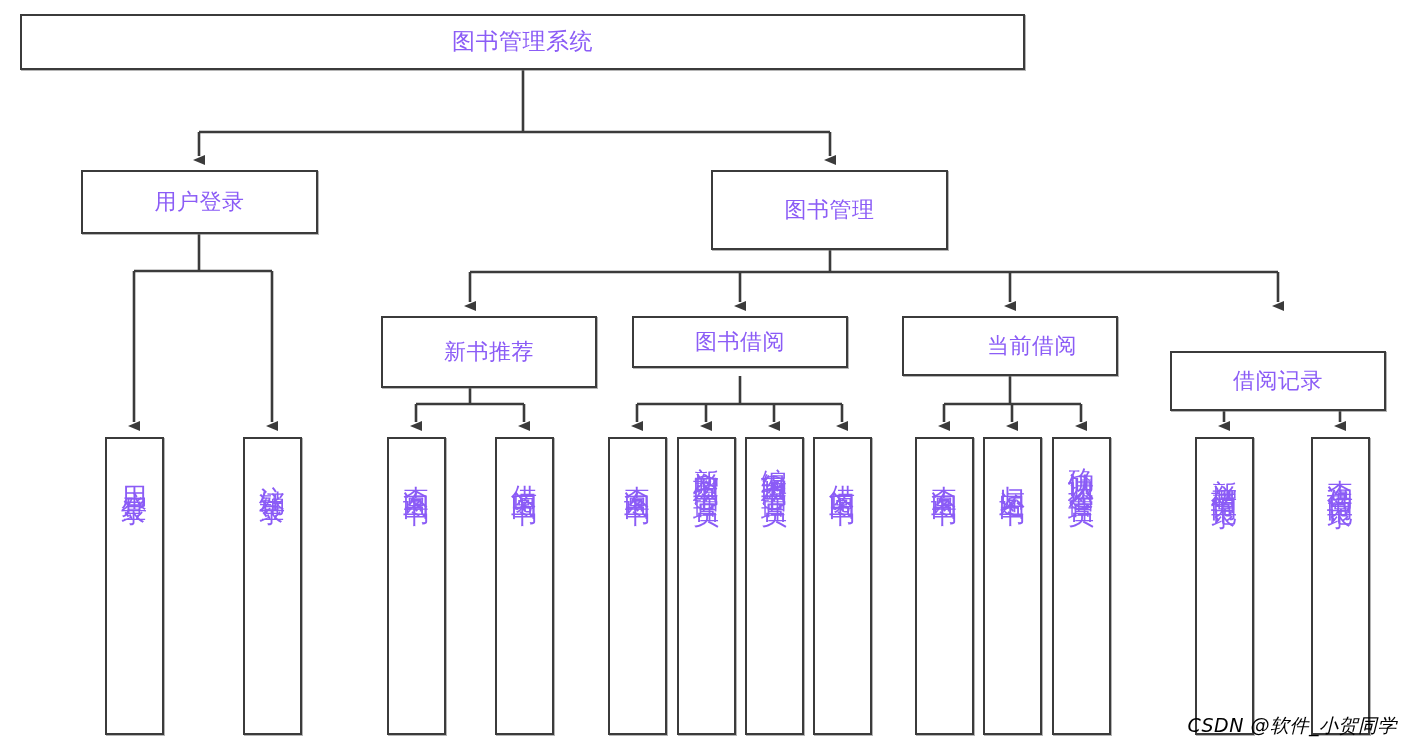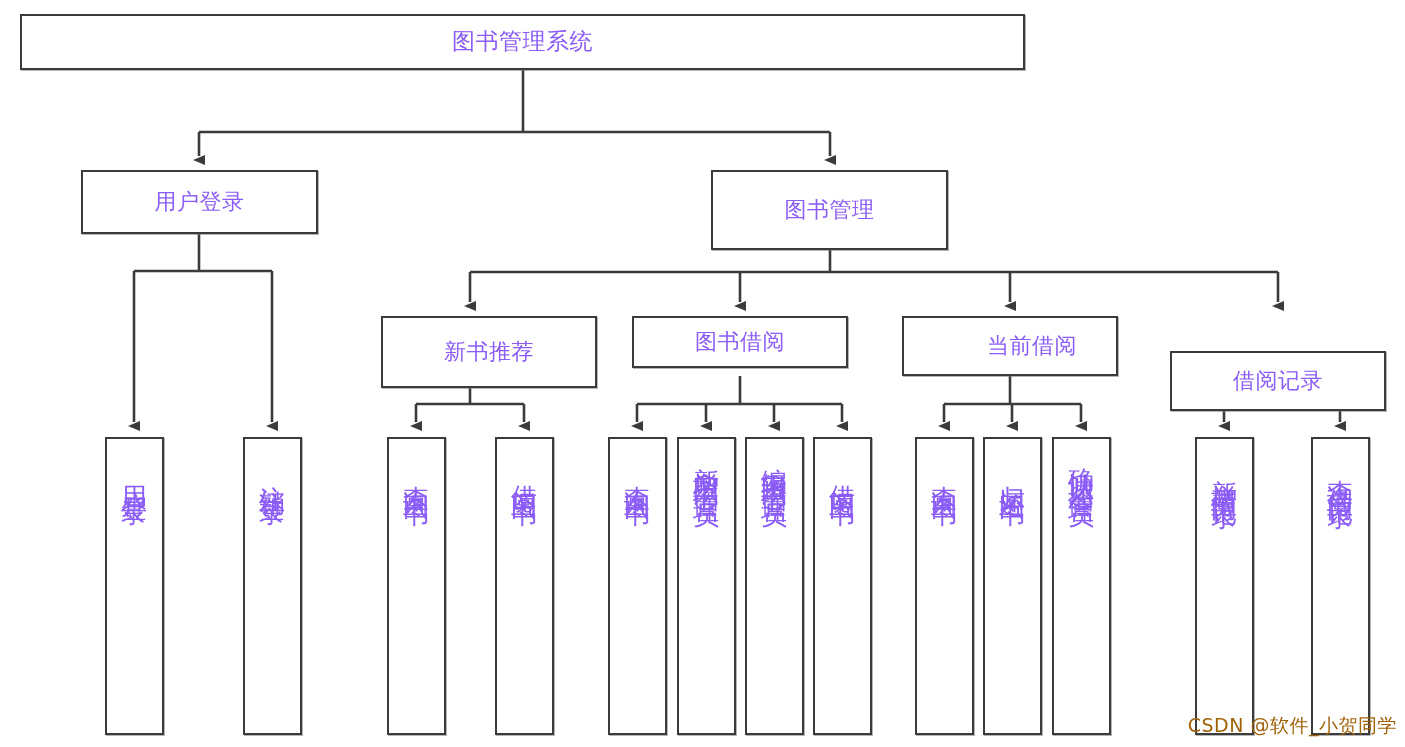--- a/index.html
+++ b/index.html
@@ -56,24 +56,25 @@
     font-size: 26px;
     line-height: 1.0;
     letter-spacing: 5px;
     white-space: nowrap;
   }
   .watermark {
     position: absolute;
     right: 8px;
     bottom: 8px;
     font-size: 19px;
-    color: #a16207;
+    color: #000000;
     letter-spacing: 0.5px;
     white-space: nowrap;
     font-family: "DejaVu Sans", "Liberation Sans", sans-serif;
+    font-style: italic;
   }
 </style>
 </head>
 <body>
 
 <div id="canvas">
 
   <svg class="edges" viewBox="0 0 1405 747">
     <defs>
       <marker id="arrow" markerWidth="10" markerHeight="12" refX="1" refY="6" orient="auto" markerUnits="userSpaceOnUse">

